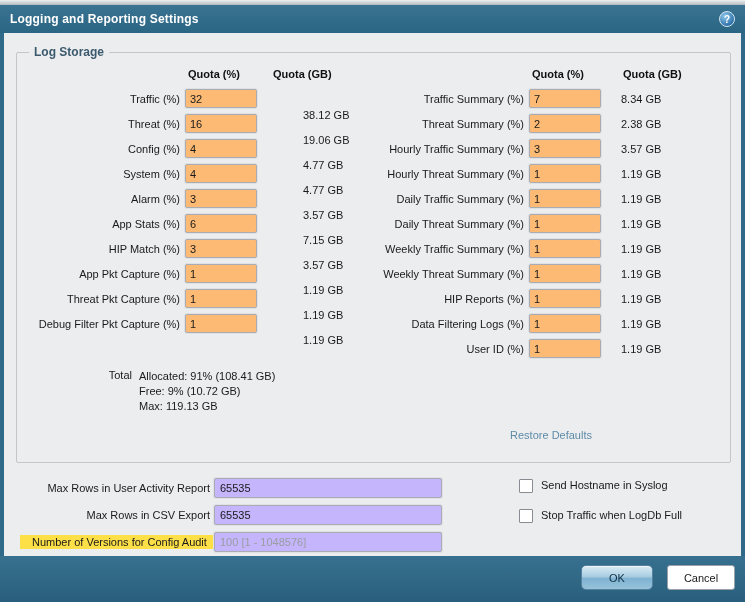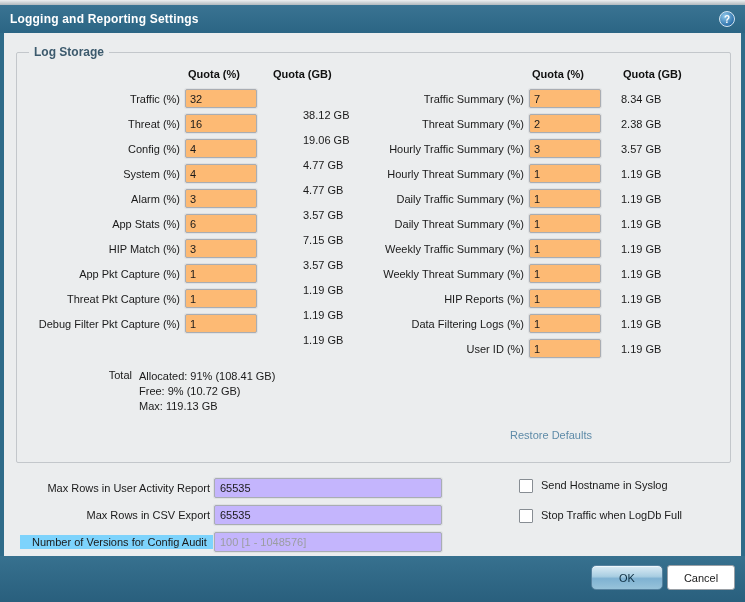--- a/index.html
+++ b/index.html
@@ -48,34 +48,34 @@
   .total-label { width:107px; text-align:right; }
   .total-lines { margin-left:7px; line-height:15px; }
 
   .restore { position:absolute; right:138px; top:370px; color:#5e8ba8;
              text-decoration:none; cursor:pointer; }
 
   .bottom { display:flex; margin-top:11px; padding-left:16px;gap:28px; }
   .bleft { display:grid; grid-template-columns:194px 230px; grid-auto-rows:27px;
            align-items:center; }
   .blabel { text-align:right; padding-right:4px; white-space:nowrap; }
-  .blabel .hl { background:#7dd3fc; padding:1px 12px; }
+  .blabel .hl { background:#fde047; padding:1px 12px; }
   .binput { width:228px; height:20px; border:1px solid #a9adb3; border-radius:2px;
             background:#c4b5fd; font-family:"Liberation Sans",sans-serif; font-size:11px;
             padding:1px 5px; color:#1a1a1a; box-shadow:0 0 0 1px #dfe1e3; }
   .binput::placeholder { color:#9b9da1; }
 
   .bright { margin-left:47px; padding-top:5px; }
   .cbrow { display:flex; align-items:flex-start; height:30px; }
   .cbx { width:14px; height:14px; background:#fff; border:1px solid #878d93;
          border-radius:1px; margin-right:8px; cursor:pointer; flex:0 0 auto; }
 
   .footer { height:46px; background:linear-gradient(#37718f,#295f7d);
             display:flex; justify-content:flex-end; align-items:flex-start;
-            padding:9px 10px 0 0; gap:4px; }
+            padding:9px 10px 0 0; gap:14px; }
   .btn { height:25px; font-family:"Liberation Sans",sans-serif; font-size:11px;
          cursor:pointer; }
   .btn-ok { width:72px; border:1px solid #56829f; border-radius:5px; color:#0e2f42;
             background:linear-gradient(#dcecf5,#a9cee2 45%,#7fb2d2 55%,#97c3da);
             box-shadow:inset 0 1px 0 #eef6fb; }
   .btn-cancel { width:68px; border:1px solid #9aa0a6; border-radius:3px;
                 background:#ffffff; color:#1a1a1a; }
 </style>
 </head>
 <body>

